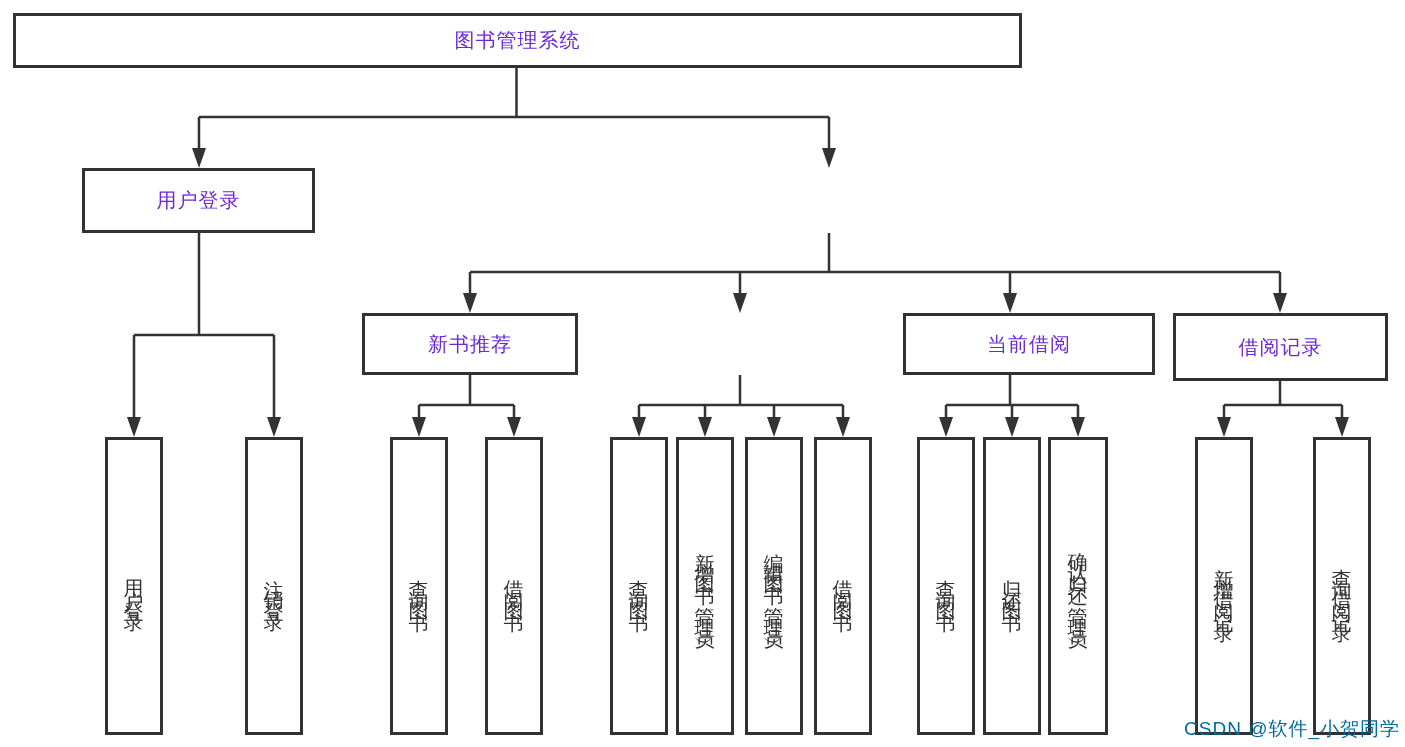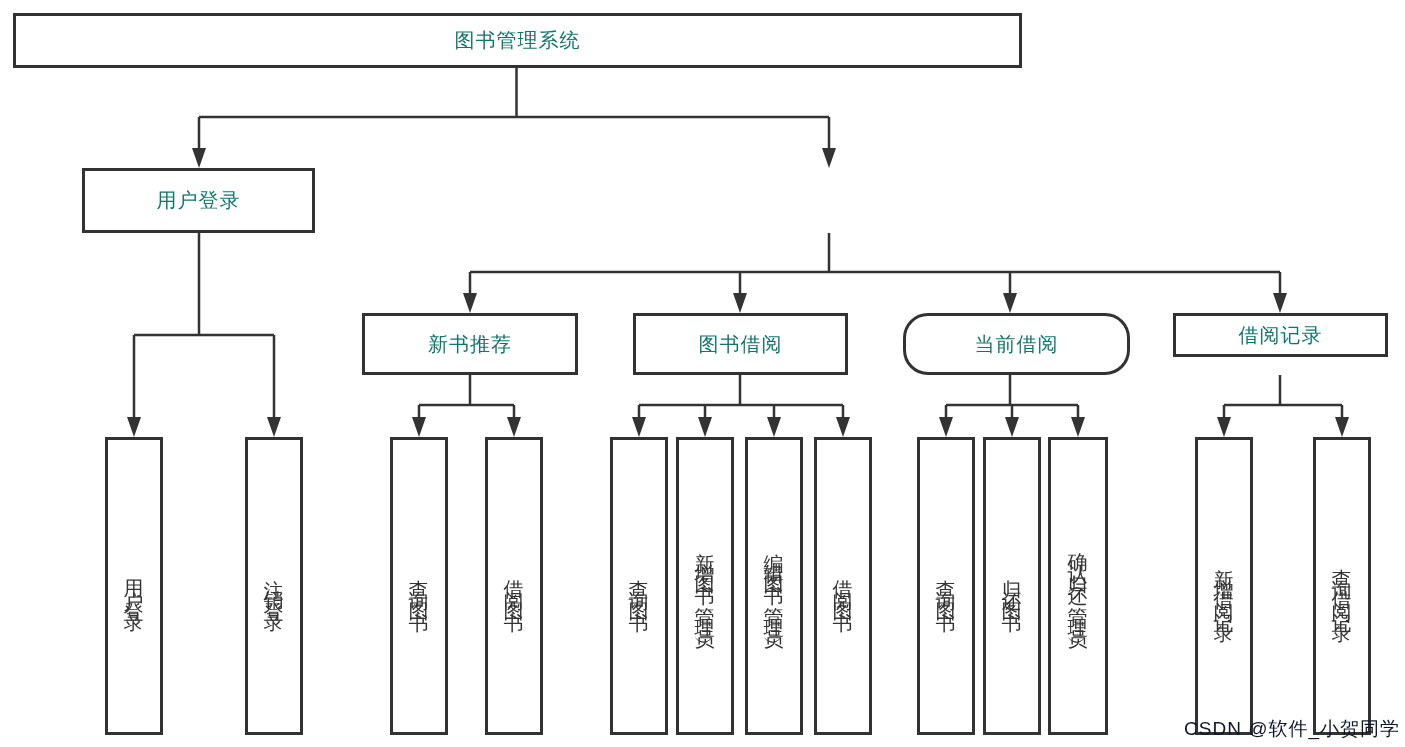--- a/index.html
+++ b/index.html
@@ -25,21 +25,21 @@
   .node {
     position: absolute;
     box-sizing: border-box;
     background: #ffffff;
     border: 3px solid #323232;
     display: flex;
     align-items: center;
     justify-content: center;
     font-size: 20px;
     letter-spacing: 1px;
-    color: #0f766e;
+    color: #6d28d9;
     z-index: 1;
   }
   .leaf {
     position: absolute;
     box-sizing: border-box;
     top: 437px;
     width: 58px;
     height: 298px;
     background: #ffffff;
     border: 3px solid #323232;
@@ -101,23 +101,22 @@
       <polygon points="1217,417 1231,417 1224,437"></polygon>
       <polygon points="1335,417 1349,417 1342,437"></polygon>
     </g>
   </svg>
 
   <div class="node" style="left:13px; top:13px; width:1009px; height:55px;">图书管理系统</div>
 
   <div class="node" style="left:82px; top:168px; width:233px; height:65px;">用户登录</div>
 
   <div class="node" style="left:362px; top:313px; width:216px; height:62px;font-family:Liberation Serif, serif;">新书推荐</div>
-  <div class="node" style="left:633px; top:313px; width:215px; height:62px;">图书借阅</div>
-  <div class="node" style="left:903px; top:313px; width:227px; height:62px;border-radius:25px;">当前借阅</div>
-  <div class="node" style="left:1173px; top:313px; width:215px; height:44px;">借阅记录</div>
+  <div class="node" style="left:903px; top:313px; width:252px; height:62px;">当前借阅</div>
+  <div class="node" style="left:1173px; top:313px; width:215px; height:68px;">借阅记录</div>
 
   <div class="leaf" style="left:105px;">
     <span class="vtext">用户登录</span>
   </div>
   <div class="leaf" style="left:245px;">
     <span class="vtext">注销登录</span>
   </div>
 
   <div class="leaf" style="left:390px;">
     <span class="vtext">查询图书</span>
@@ -149,15 +148,15 @@
     <span class="vtext">确认归还（管理员）</span>
   </div>
 
   <div class="leaf" style="left:1195px;">
     <span class="vtext">新增借阅记录</span>
   </div>
   <div class="leaf" style="left:1313px;">
     <span class="vtext">查询借阅记录</span>
   </div>
 
-  <div class="watermark" style="color: #0f172a;">CSDN @软件_小贺同学</div>
+  <div class="watermark" style="color: #0369a1;">CSDN @软件_小贺同学</div>
 
 </div>
 
 </body></html>

